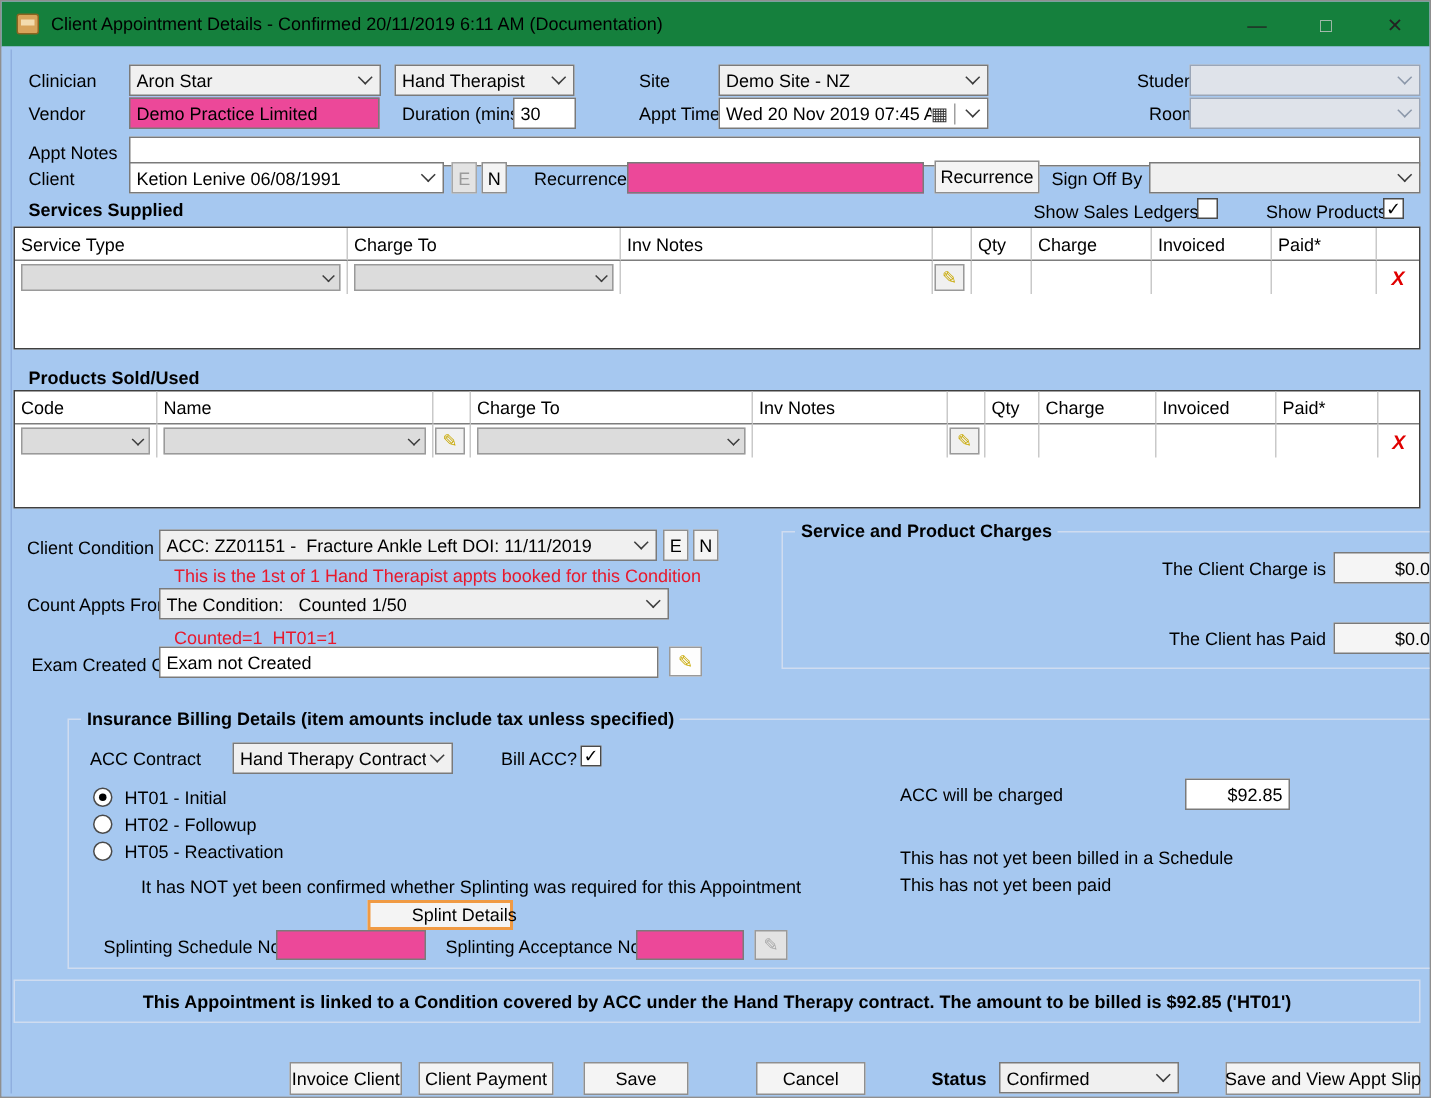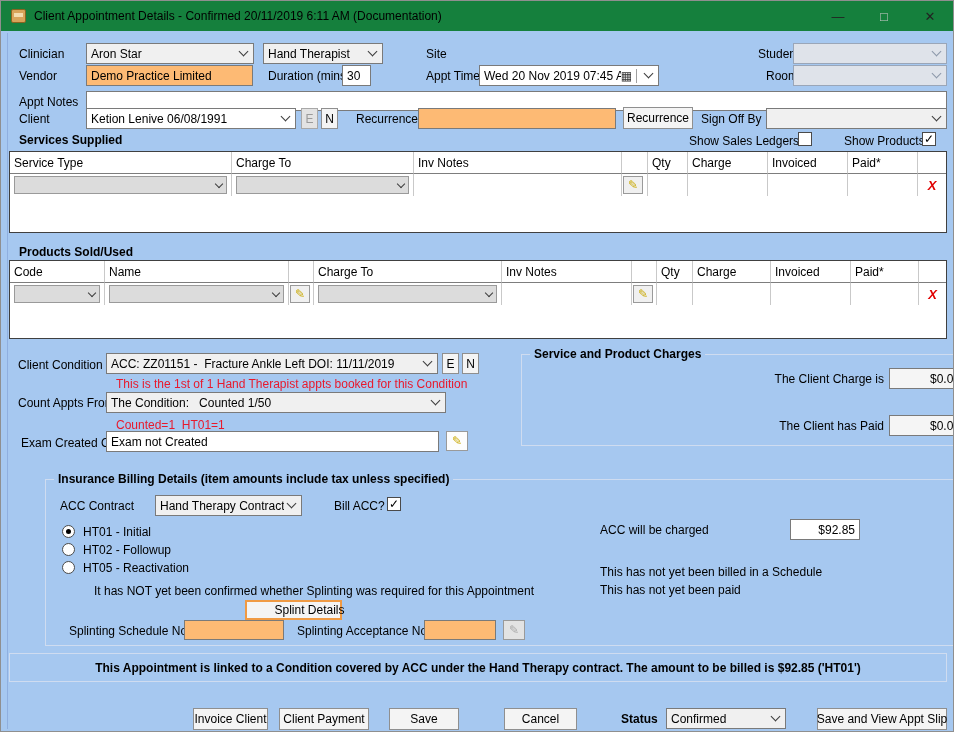--- a/index.html
+++ b/index.html
@@ -26,21 +26,21 @@
 
   .combo { position:absolute; height:21px; background:#f0f0f0; border:1px solid #7a7a7a; display:flex; align-items:center; padding:0 4px; }
   .combo .val { flex:1 1 auto; white-space:pre; overflow:hidden; }
   .combo.white { background:#ffffff; }
   .combo.dis { background:#dfe3ea; border-color:#9aa6b8; }
   .chev { width:7px; height:7px; border-right:1.5px solid #3c3c3c; border-bottom:1.5px solid #3c3c3c; transform:rotate(45deg); margin:-4px 2px 0 4px; flex:0 0 auto; }
   .combo.dis .chev { border-color:#8c98aa; }
   .cal-glyph { font-size:12px; color:#333; margin-right:4px; border-right:1px solid #a0a0a0; padding-right:4px; }
 
   .tb { position:absolute; height:21px; background:#fff; border:1px solid #7a7a7a; padding:0 4px; display:flex; align-items:center; white-space:pre; overflow:hidden; }
-  .tb.ro { background:#fdba74; }
+  .tb.ro { background:#ec4899; }
   .tb.money { background:#f5f5f5; justify-content:flex-end; }
   .tb.right { justify-content:flex-end; }
 
   .btn { position:absolute; background:#f4f4f4; border:1px solid #8f8f8f; display:flex; align-items:center; justify-content:center; height:22px; white-space:nowrap; padding:0 4px; }
   .btn.sm { width:17px; height:21px; padding:0; }
   .btn.dis { color:#9a9a9a; background:#e3e3e3; border-color:#a8a8a8; }
   .btn.orange { border:2px solid #f09a43;padding-left:36px; }
 
   .chk { position:absolute; width:14px; height:14px; background:#fff; border:1px solid #4a4a4a; display:flex; align-items:center; justify-content:center; font-size:12px; line-height:1; }
   .radio { position:absolute; width:13px; height:13px; border:1px solid #4a4a4a; border-radius:50%; background:#fff; }
@@ -87,32 +87,36 @@
     <span class="lbl" style="left:18px;top:16px">Clinician</span>
     <div class="combo" style="left:85px;top:12px;width:168px">
       <span class="val">Aron Star</span>
       <span class="chev"></span>
     </div>
     <div class="combo" style="left:262px;top:12px;width:120px">
       <span class="val">Hand Therapist</span>
       <span class="chev"></span>
     </div>
     <span class="lbl" style="left:425px;top:16px">Site</span>
+    <div class="combo" style="left:478px;top:12px;width:180px">
+      <span class="val">Demo Site - NZ</span>
+      <span class="chev"></span>
+    </div>
     <span class="lbl" style="left:757px;top:16px">Student</span>
     <div class="combo dis" style="left:792px;top:12px;width:154px">
       <span class="val"></span>
       <span class="chev"></span>
     </div>
 
     <span class="lbl" style="left:18px;top:38px">Vendor</span>
     <div class="tb ro" style="left:85px;top:34px;width:167px">
       <span>Demo Practice Limited</span>
     </div>
     <span class="lbl" style="left:267px;top:38px">Duration (mins)</span>
-    <div class="tb" style="left:341px;top:34px;width:29px">
+    <div class="tb" style="left:341px;top:34px;width:42px">
       <span>30</span>
     </div>
     <span class="lbl" style="left:425px;top:38px">Appt Time</span>
     <div class="combo white" style="left:478px;top:34px;width:180px">
       <span class="val">Wed 20 Nov 2019 07:45 AM</span>
       <span class="cal-glyph">▦</span>
       <span class="chev"></span>
     </div>
     <span class="lbl" style="left:765px;top:38px">Room</span>
     <div class="combo dis" style="left:792px;top:34px;width:154px">

